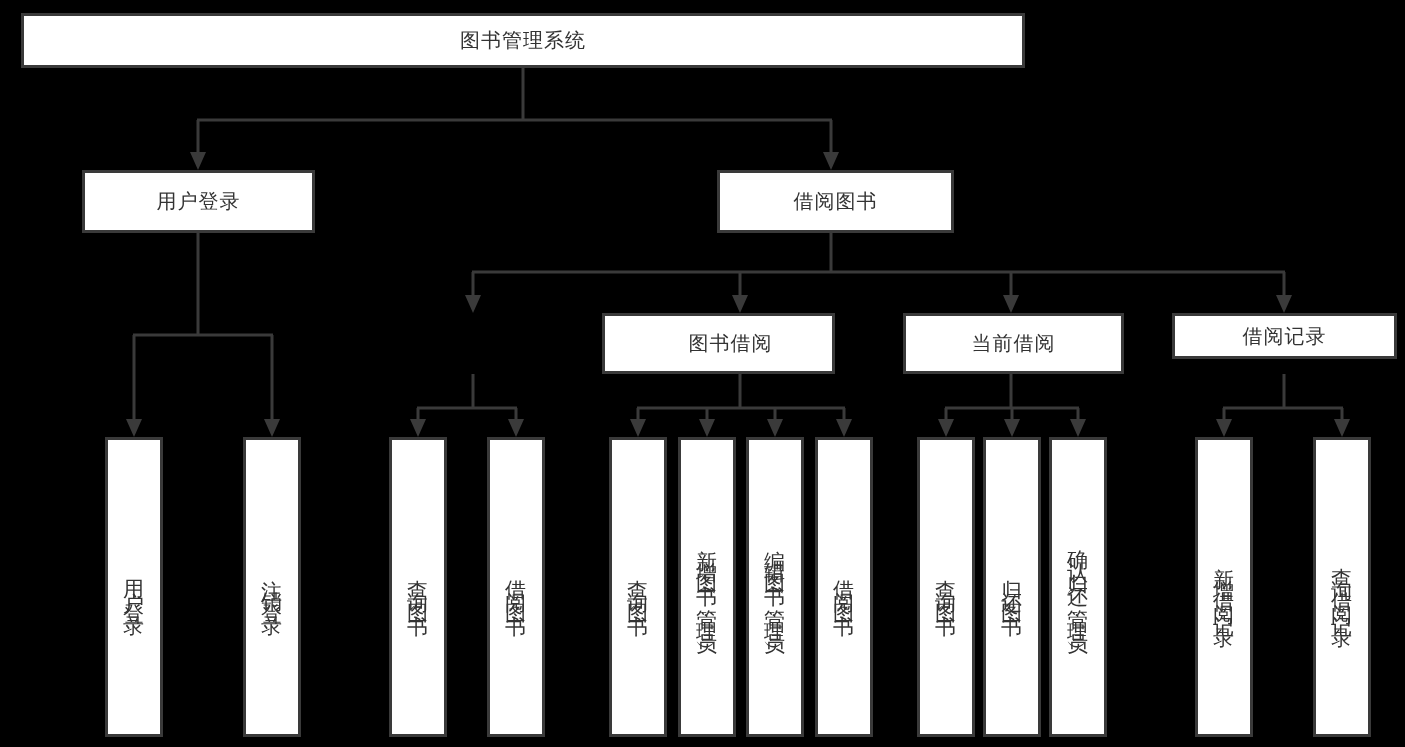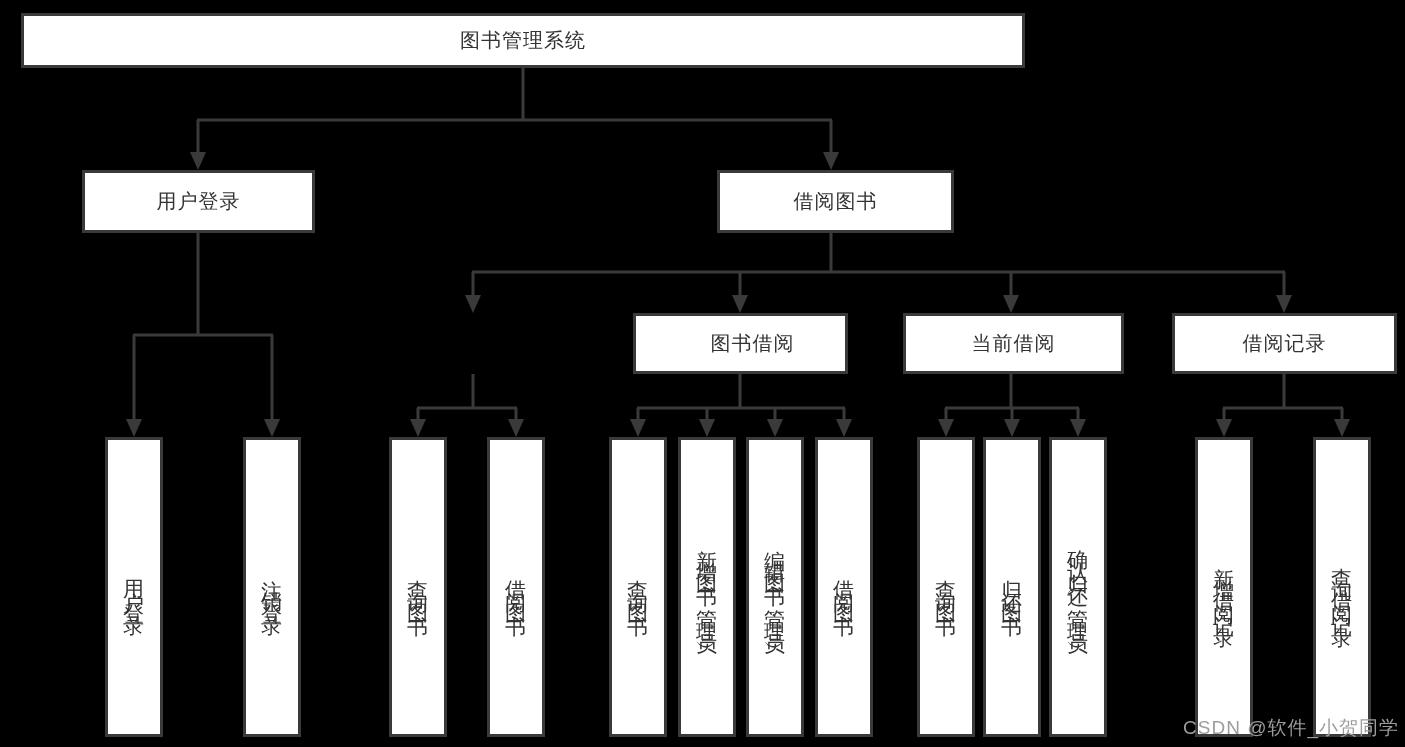--- a/index.html
+++ b/index.html
@@ -96,27 +96,27 @@
     <span>图书管理系统</span>
   </div>
 
   <div class="box hnode" style="left:82px;top:170px;width:233px;height:63px;">
     <span>用户登录</span>
   </div>
   <div class="box hnode" style="left:717px;top:170px;width:237px;height:63px;">
     <span>借阅图书</span>
   </div>
 
-  <div class="box hnode" style="left:633px;top:313px;width:215px;height:61px;padding-left:24px;">
+  <div class="box hnode" style="left:602px;top:313px;width:233px;height:61px;padding-left:24px;">
     <span>图书借阅</span>
   </div>
   <div class="box hnode" style="left:903px;top:313px;width:221px;height:61px;">
     <span>当前借阅</span>
   </div>
-  <div class="box hnode" style="left:1172px;top:313px;width:225px;height:61px;">
+  <div class="box hnode" style="left:1172px;top:313px;width:225px;height:46px;">
     <span>借阅记录</span>
   </div>
 
   <div class="box vnode" style="left:105px;">
     <span class="vtext">用户登录</span>
   </div>
   <div class="box vnode" style="left:243px;">
     <span class="vtext">注销登录</span>
   </div>
 
@@ -150,15 +150,14 @@
     <span class="vtext">确认归还（管理员）</span>
   </div>
 
   <div class="box vnode" style="left:1195px;">
     <span class="vtext">新增借阅记录</span>
   </div>
   <div class="box vnode" style="left:1313px;">
     <span class="vtext">查询借阅记录</span>
   </div>
 
-  <div class="watermark">CSDN @软件_小贺同学</div>
 
 </div>
 
 </body></html>

